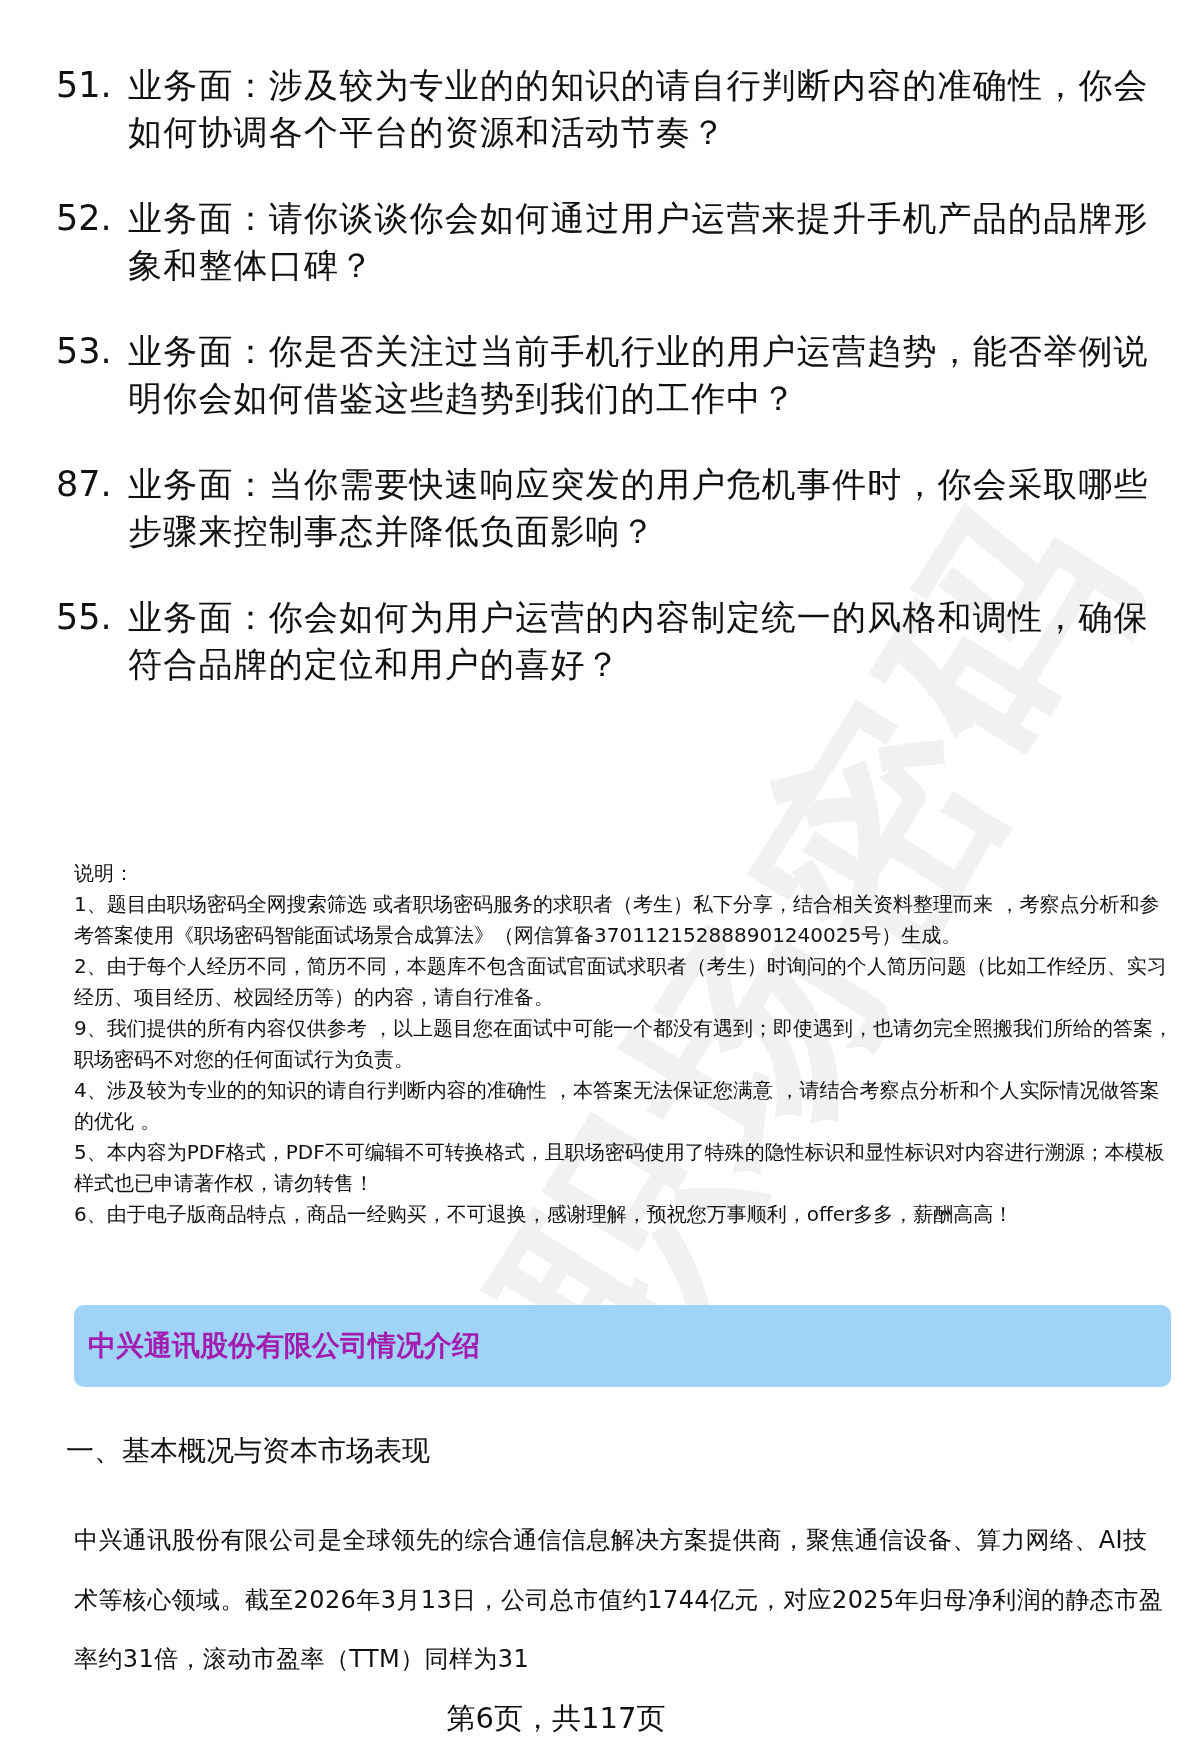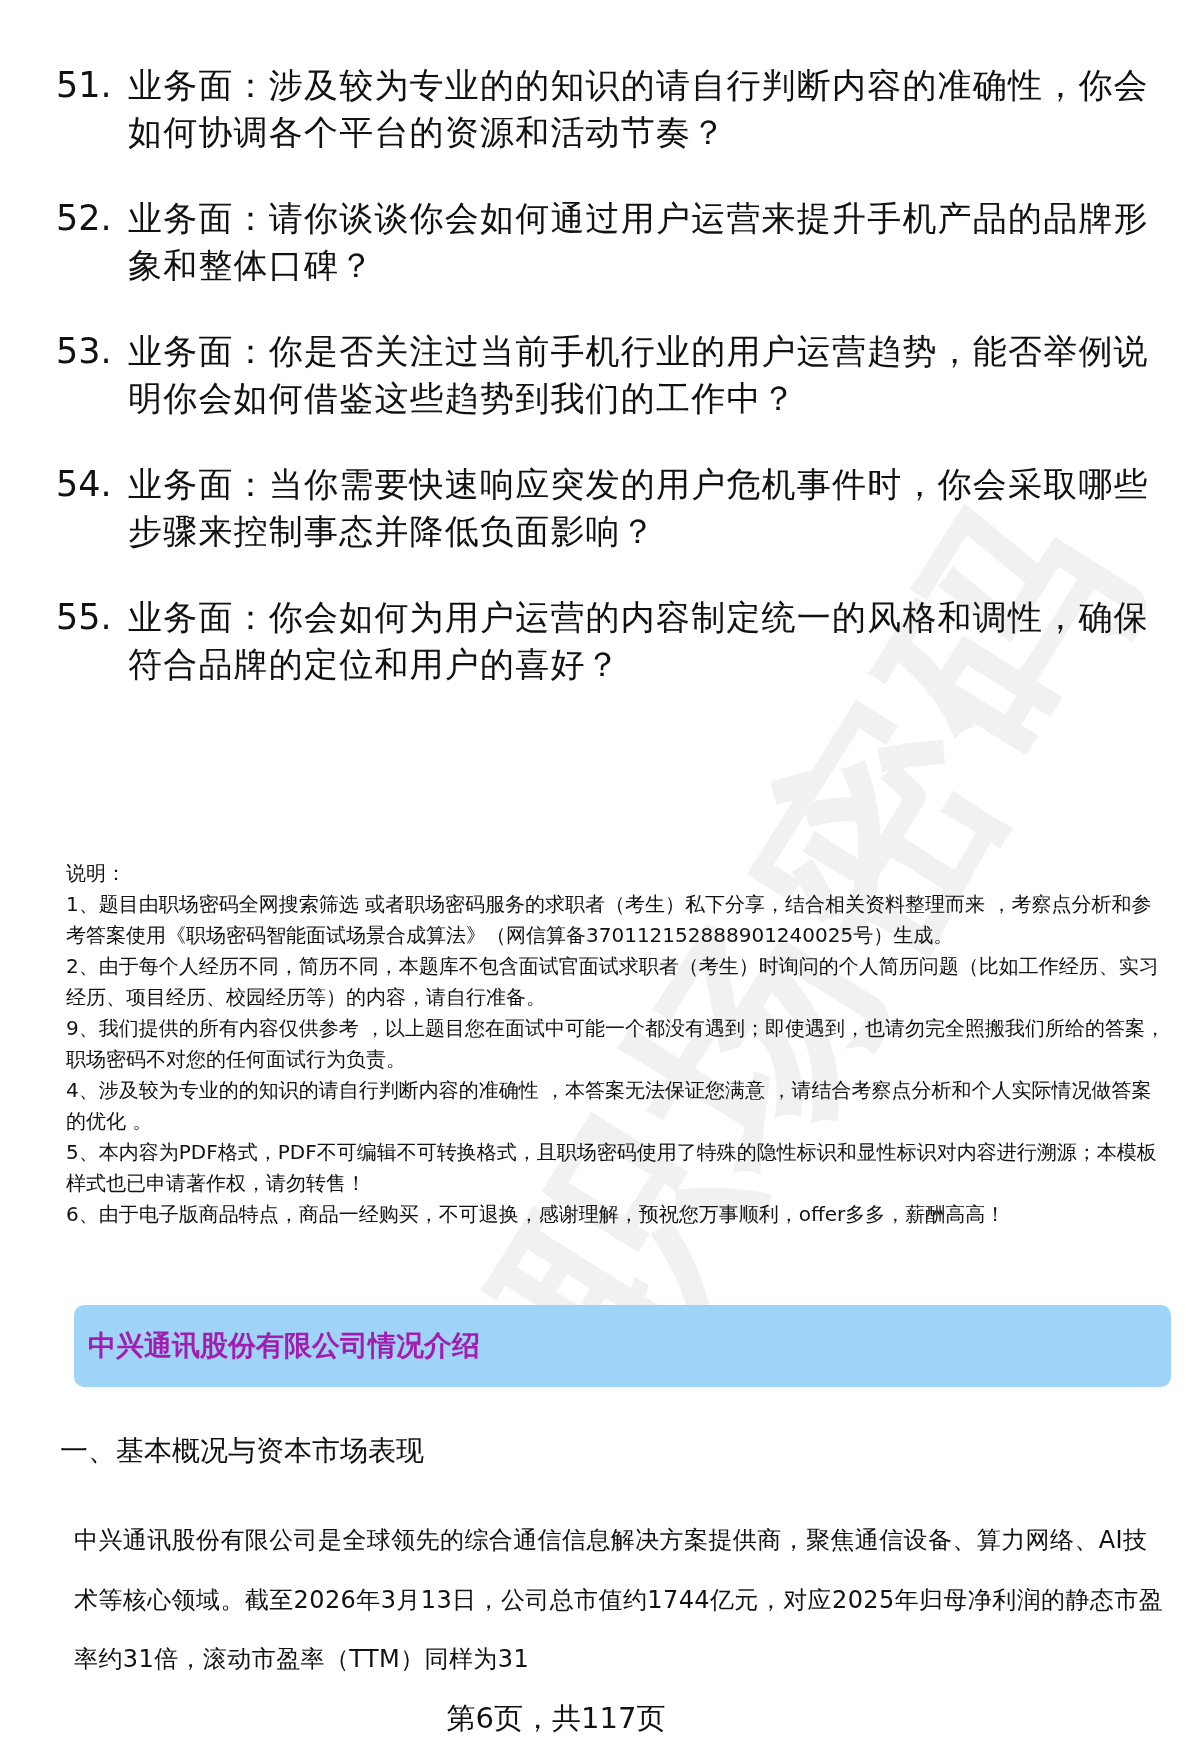--- a/index.html
+++ b/index.html
@@ -20,32 +20,32 @@
   .q-list { position: absolute; left: 0; top: 62px; width: 1200px; z-index: 1; }
   .q-item { position: relative; height: 133px; }
   .q-num {
     position: absolute; left: 56px; top: 0; font-size: 35px; line-height: 47px;
   }
   .q-text {
     position: absolute; left: 128px; top: 0; width: 1030px;
     font-size: 34px; line-height: 47px; letter-spacing: 1.2px;
   }
   .notes {
-    position: absolute; left: 66px; top: 858px; width: 1100px; z-index: 1;
+    position: absolute; left: 74px; top: 858px; width: 1100px; z-index: 1;
     font-size: 20px; line-height: 31px;
   }
   .notes p { margin: 0; }
   .banner {
     position: absolute; left: 74px; top: 1305px; width: 1097px; height: 82px;
     background: #9fd3f7; border-radius: 10px; z-index: 1;
     display: flex; align-items: center; box-sizing: border-box; padding-left: 14px;
   }
   .banner-title { font-size: 28px; font-weight: bold; color: #a21caf; }
   .sec-heading {
-    position: absolute; left: 60px; top: 1432px; font-size: 28px; line-height: 38px; z-index: 1;
+    position: absolute; left: 66px; top: 1432px; font-size: 28px; line-height: 38px; z-index: 1;
   }
   .body-text {
     position: absolute; left: 74px; top: 1511px; width: 1090px;
     font-size: 24px; line-height: 59.5px; z-index: 1; letter-spacing: 0.4px;
   }
   .footer {
     position: absolute; left: 0; top: 1698px; width: 1112px; text-align: center;
     font-size: 29px; line-height: 40px; z-index: 1;
   }
 </style>
@@ -63,21 +63,21 @@
   </div>
   <div class="q-item">
     <span class="q-num">52.</span>
     <div class="q-text">业务面：请你谈谈你会如何通过用户运营来提升手机产品的品牌形象和整体口碑？</div>
   </div>
   <div class="q-item">
     <span class="q-num">53.</span>
     <div class="q-text">业务面：你是否关注过当前手机行业的用户运营趋势，能否举例说明你会如何借鉴这些趋势到我们的工作中？</div>
   </div>
   <div class="q-item">
-    <span class="q-num">54.</span>
+    <span class="q-num">87.</span>
     <div class="q-text">业务面：当你需要快速响应突发的用户危机事件时，你会采取哪些步骤来控制事态并降低负面影响？</div>
   </div>
   <div class="q-item">
     <span class="q-num">55.</span>
     <div class="q-text">业务面：你会如何为用户运营的内容制定统一的风格和调性，确保符合品牌的定位和用户的喜好？</div>
   </div>
 </div>
 
 <div class="notes">
   <p>说明：</p>

